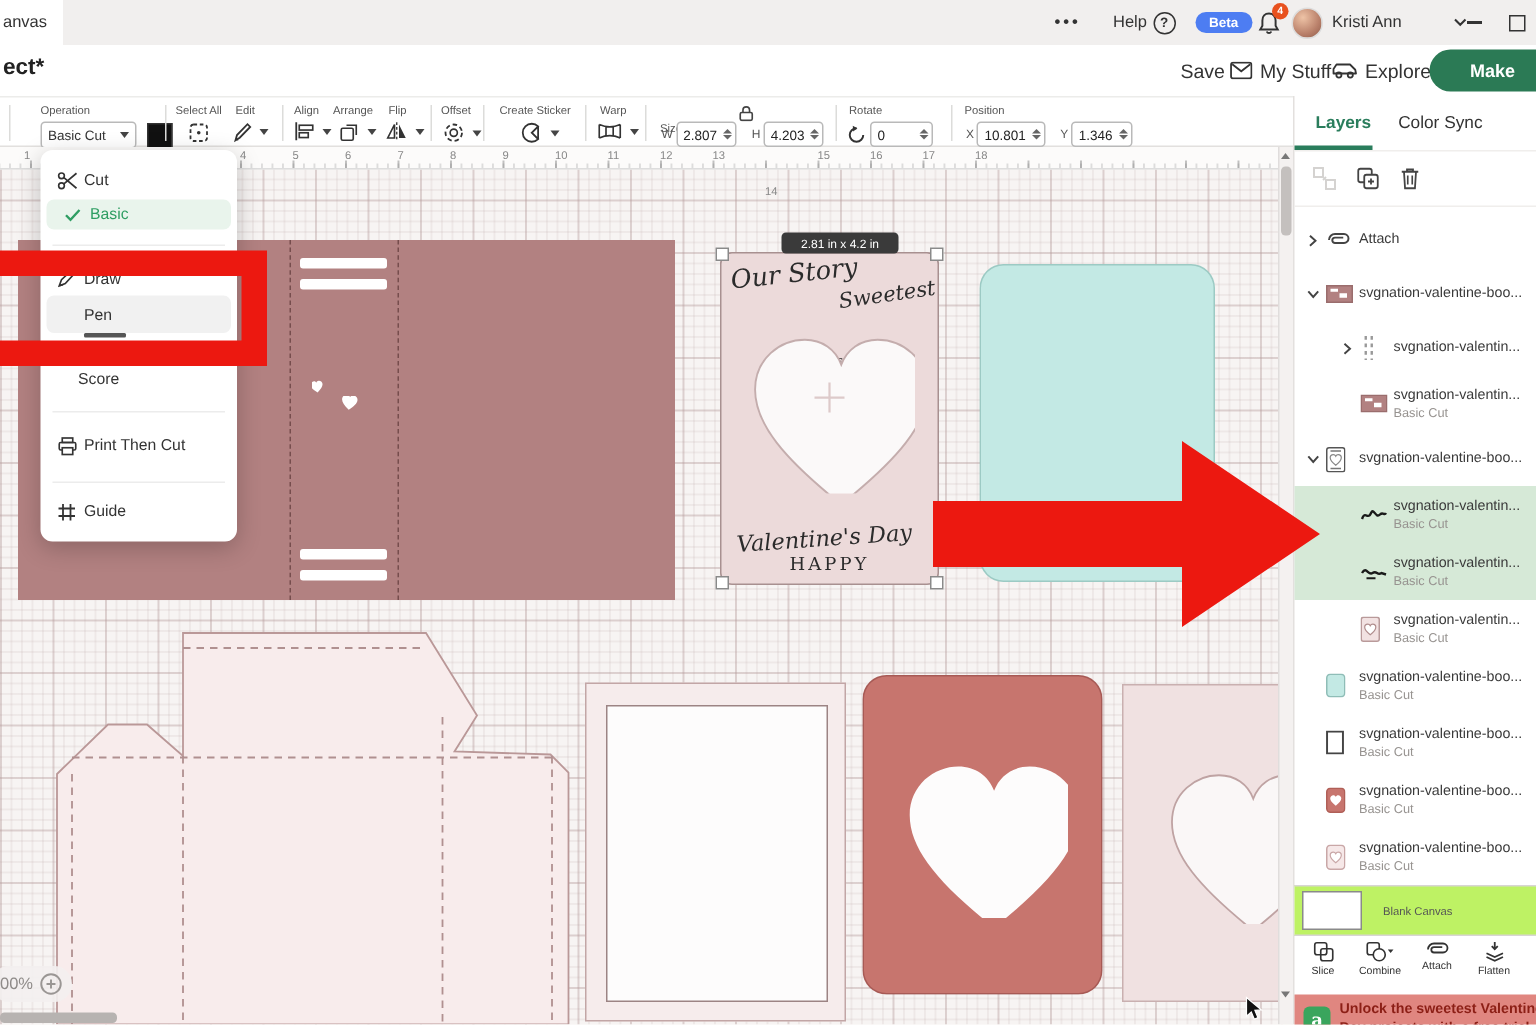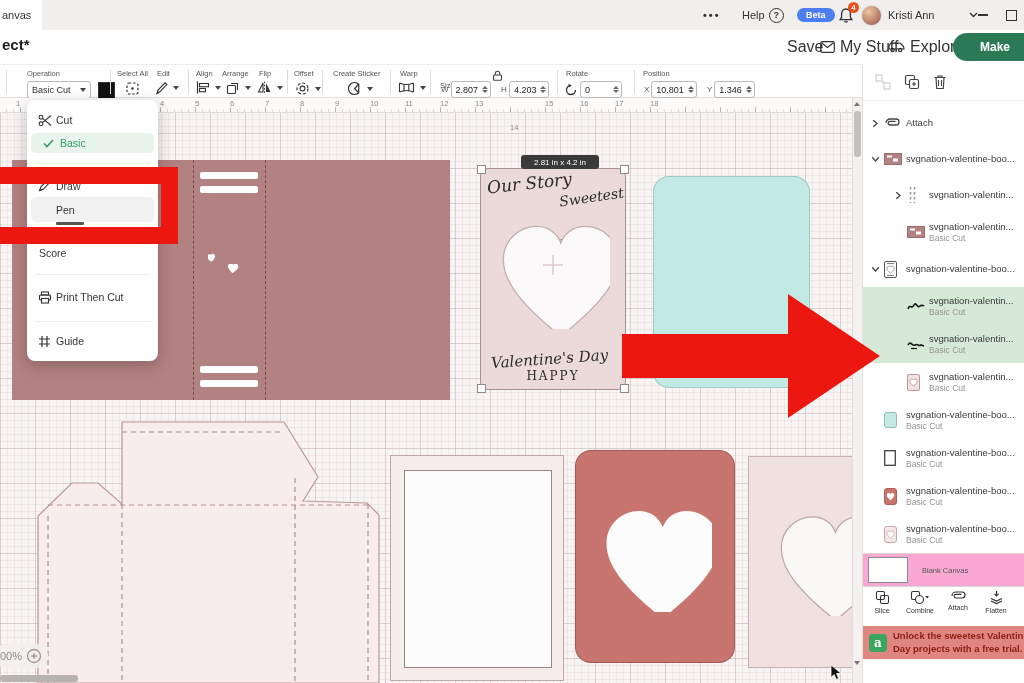--- a/index.html
+++ b/index.html
@@ -14,21 +14,21 @@
   .tb-item{position:absolute;top:0;height:30px;display:flex;align-items:center;font-size:11px;color:#333;}
   #beta-badge{background:#4d7df2;color:#fff;border-radius:10px;font-size:9px;padding:2px 9px;font-weight:bold;}
   #bell-badge{position:absolute;right:-5px;top:-5px;background:#e8511e;color:#fff;border-radius:50%;
       width:11px;height:11px;font-size:7px;display:flex;align-items:center;justify-content:center;font-weight:bold;}
   #avatar{width:19px;height:19px;border-radius:50%;background:radial-gradient(circle at 35% 30%,#eec3a6,#b9806a 60%,#8d5a49);border:1px solid #ddd;}
   .qcircle{width:13px;height:13px;border:1.2px solid #333;border-radius:50%;font-size:9px;display:flex;
       align-items:center;justify-content:center;margin-left:4px;font-weight:bold;}
   
   #headerbar{position:absolute;left:0;top:30px;width:1024px;height:34px;background:#fff;}
   #project-title{position:absolute;left:2px;top:6px;font-size:15px;font-weight:bold;color:#222;}
-  .hd-item{position:absolute;top:0;height:34px;display:flex;align-items:center;gap:5px;font-size:16px;color:#333;}
+  .hd-item{position:absolute;top:0;height:34px;display:flex;align-items:center;gap:5px;font-size:13px;color:#333;}
   #make-button{position:absolute;left:953px;top:3px;width:84px;height:28px;background:#2b7a55;border:none;
       border-radius:15px;color:#fff;font-size:12px;font-weight:bold;font-family:inherit;}
   
   #toolbar{position:absolute;left:0;top:64px;width:1024px;height:34px;background:#fff;
       border-top:1px solid #ececea;border-bottom:1px solid #e2e0de;box-sizing:border-box;}
   .tlbl{position:absolute;top:4px;font-size:7.5px;color:#555;white-space:nowrap;}
   .tdiv{position:absolute;top:5px;height:24px;width:1px;background:#dcdcda;}
   .tctl{position:absolute;top:16px;display:flex;align-items:center;gap:2px;}
   .fld{display:inline-flex;align-items:center;border:1px solid #b9b9b9;border-radius:3px;height:15px;
       padding:0 2px 0 4px;font-size:9px;color:#222;gap:3px;background:#fff;}
@@ -97,21 +97,21 @@
   #picons{height:36px;display:flex;align-items:center;gap:13px;padding-left:12px;border-bottom:1px solid #f0eeec;}
   #layers-list{margin-top:4px;}
   .lrow{height:38px;display:flex;align-items:center;box-sizing:border-box;}
   .lrow.single{height:36px;}
   .lrow.rowsel{background:#d6e9d7;}
   .chev{width:13px;display:flex;align-items:center;}
   .licon{width:22px;display:flex;align-items:center;justify-content:flex-start;}
   .ltxt{display:flex;flex-direction:column;line-height:1.25;overflow:hidden;}
   .llabel{font-size:9.5px;color:#3a3a3a;white-space:nowrap;}
   .lsub{font-size:8.5px;color:#979390;white-space:nowrap;}
-  #blank-row{height:32px;border-top:1px solid #d8d5d3;border-bottom:1px solid #d8d5d3;display:flex;align-items:center;background:#f9a8d4;}
+  #blank-row{height:32px;border-top:1px solid #d8d5d3;border-bottom:1px solid #d8d5d3;display:flex;align-items:center;background:#bef264;}
   #blank-thumb{width:38px;height:24px;background:#fff;border:1px solid #8a8a8a;margin-left:5px;}
   #blank-label{font-size:7.5px;color:#555;margin-left:14px;}
   #pactions{height:36px;display:flex;align-items:flex-start;padding-top:3px;}
   .pact{width:38px;display:flex;flex-direction:column;align-items:center;gap:2px;}
   .pact .plbl{font-size:7px;color:#333;}
   #access-banner{height:33px;background:#e08680;display:flex;align-items:center;gap:6px;padding-left:6px;overflow:hidden;}
   #access-icon{min-width:18px;height:18px;background:#3aa55d;border-radius:4px;color:#fff;font-weight:bold;font-size:12px;
       display:flex;align-items:center;justify-content:center;font-family:"DejaVu Serif",serif;}
   #access-text{font-size:9.5px;font-weight:bold;color:#8c1f16;line-height:1.3;white-space:nowrap;}
 </style>
@@ -461,21 +461,21 @@
           <path d="M1.5,11.5 L3,7.5 L9.5,1.5 L11.5,3.5 L5.5,10 Z" fill="none" stroke="#333" stroke-width="1.1"></path>
           <line x1="1.5" y1="11.5" x2="4" y2="10.8" stroke="#333" stroke-width="1.1"></line>
         </svg>
     </span>
       <span class="lbl">Draw</span>
   </div>
   <div class="mi pillbg" style="top:97px;height:25px;">
     <span class="lbl">Pen</span>
   </div>
   <div class="abs" style="left:29px;top:122px;width:28px;height:3px;background:#555;border-radius:1px;"></div>
-  <div class="mi" style="top:144px;height:18px;padding-left:12px;">
+  <div class="mi" style="top:144px;height:18px;padding-left:25px;">
     <span class="lbl">Score</span>
   </div>
   <div class="mdiv" style="top:174px;"></div>
   <div class="mi" style="top:187px;height:20px;">
     <span class="mic">
       <svg width="14" height="13" viewBox="0 0 14 13">
           <rect x="3.5" y="1" width="7" height="3" fill="none" stroke="#333" stroke-width="1.1"></rect>
           <rect x="1.5" y="4" width="11" height="5" rx="1" fill="none" stroke="#333" stroke-width="1.1"></rect>
           <rect x="3.5" y="7.5" width="7" height="4.5" fill="#fff" stroke="#333" stroke-width="1.1"></rect>
         </svg>
@@ -495,20 +495,25 @@
 
 <div id="red-box"></div>
 <svg id="red-arrow" width="290" height="150" viewBox="0 0 290 150">
   <polygon points="22,54 188,54 188,14 280,76 188,138 188,98 22,98" fill="#ec1810"></polygon>
 </svg>
 <svg id="mouse-cursor" width="12" height="17" viewBox="0 0 12 17">
   <polygon points="1,1 1,13.5 4.2,10.6 6.2,15.5 8.6,14.4 6.6,9.6 11,9.3" fill="#111" stroke="#fff" stroke-width="0.8"></polygon>
 </svg>
 
 <div id="panel">
+  <div id="ptabs">
+    <span id="tab-layers">Layers</span>
+    <span id="tab-colorsync">Color Sync</span>
+    <span id="tab-underline"></span>
+  </div>
   <div id="picons">
     <svg width="16" height="16" viewBox="0 0 16 16">
       <rect x="1" y="1" width="6" height="6" fill="none" stroke="#d4d2d0" stroke-width="1.3"></rect>
       <rect x="9" y="9" width="6" height="6" fill="none" stroke="#d4d2d0" stroke-width="1.3"></rect>
       <path d="M7,9 L9,7" stroke="#d4d2d0" stroke-width="1.3"></path>
       </svg>
     <svg width="16" height="16" viewBox="0 0 16 16">
       <rect x="1.5" y="1.5" width="9" height="9" rx="1.5" fill="none" stroke="#444" stroke-width="1.2"></rect>
       <rect x="5.5" y="5.5" width="9" height="9" rx="1.5" fill="#fff" stroke="#444" stroke-width="1.2"></rect>
       <path d="M10,8 L10,12 M8,10 L12,10" stroke="#444" stroke-width="1.2"></path>

